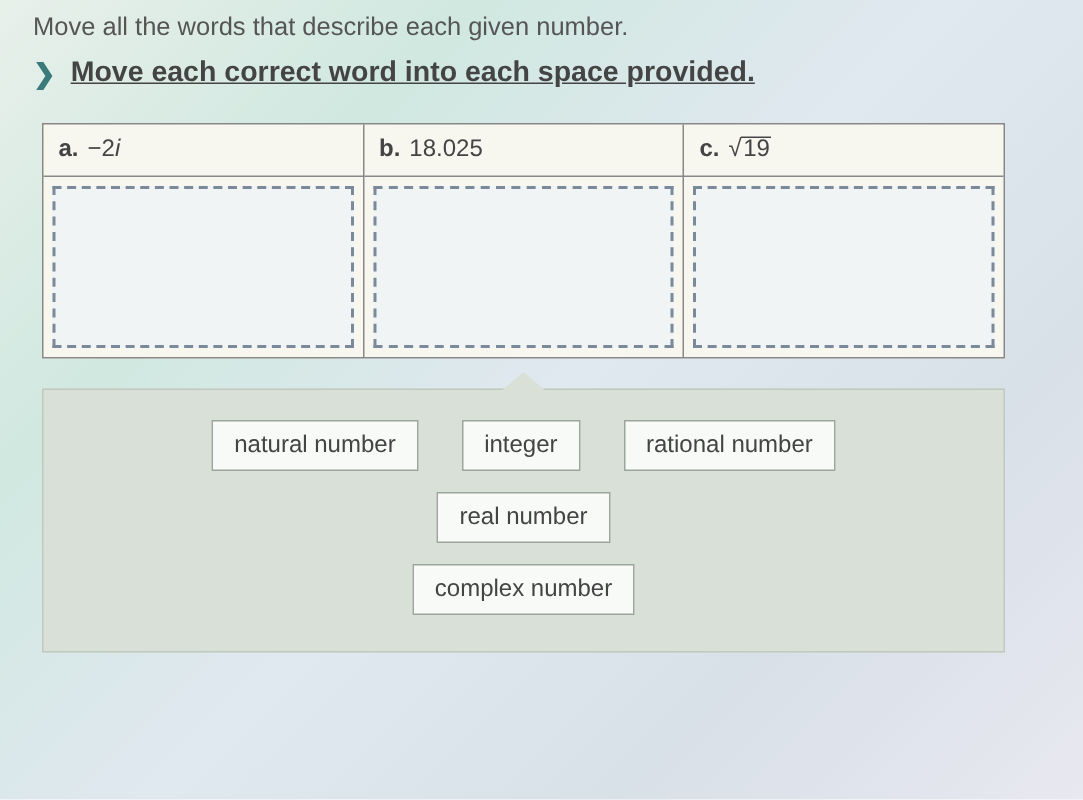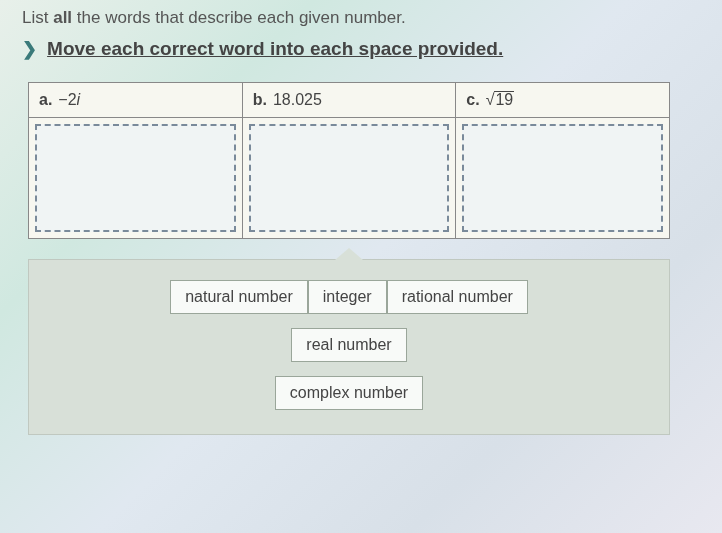--- a/index.html
+++ b/index.html
@@ -11,21 +11,21 @@
     background: linear-gradient(135deg, #e8f0ea 0%, #d0e8e0 25%, #e0e8f0 50%, #d8e0e8 75%, #e8e8f0 100%);
     padding: 8px 22px 22px 22px;
     color: #3a3a3a;
     overflow: hidden;
   }
   .instr1 {
     font-size: 17px;
     color: #555;
     margin: 0 0 10px 0;
   }
-  .instr1 .allword { font-weight: bold; }
+  .instr1 .allword { font-weight: normal; }
   .instr2row {
     display: flex;
     align-items: center;
     gap: 10px;
     margin-bottom: 22px;
   }
   .chevron { color: #3a7a7a; font-weight: bold; font-size: 18px; }
   .instr2 { font-size: 19px; font-weight: bold; color: #444; text-decoration: underline; }
   .tablewrap {
     background: #f7f7f0;
@@ -78,42 +78,42 @@
     left: 50%;
     transform: translateX(-50%);
     width: 0; height: 0;
     border-left: 14px solid transparent;
     border-right: 14px solid transparent;
     border-bottom: 12px solid #d8e0d8;
   }
   .bankrow {
     display: flex;
     justify-content: center;
-    gap: 0;
+    gap: 29px;
     margin-bottom: 14px;
   }
   .bankrow:last-child { margin-bottom: 0; }
   .token {
     background: #f8faf8;
     border: 1px solid #9aa69a;
     padding: 7px 14px;
     font-size: 16px;
     color: #444;
     cursor: grab;
     white-space: nowrap;
   }
   .sqrt { display: inline-flex; align-items: flex-start; }
   .radsym { font-size: 16px; }
   .radicand { border-top: 1.3px solid #444; padding: 0 1px; line-height: 1.05; text-align: right; }
 </style>
 </head>
 <body>
 
 <p class="instr1">
-  <span>List </span><span class="allword">all</span><span> the words that describe each given number.</span>
+  <span>Move </span><span class="allword">all</span><span> the words that describe each given number.</span>
 </p>
 
 <div class="instr2row">
   <span class="chevron">❯</span>
   <span class="instr2">Move each correct word into each space provided.</span>
 </div>
 
 <div class="tablewrap">
   <div class="headrow">
     <div class="headcell">

